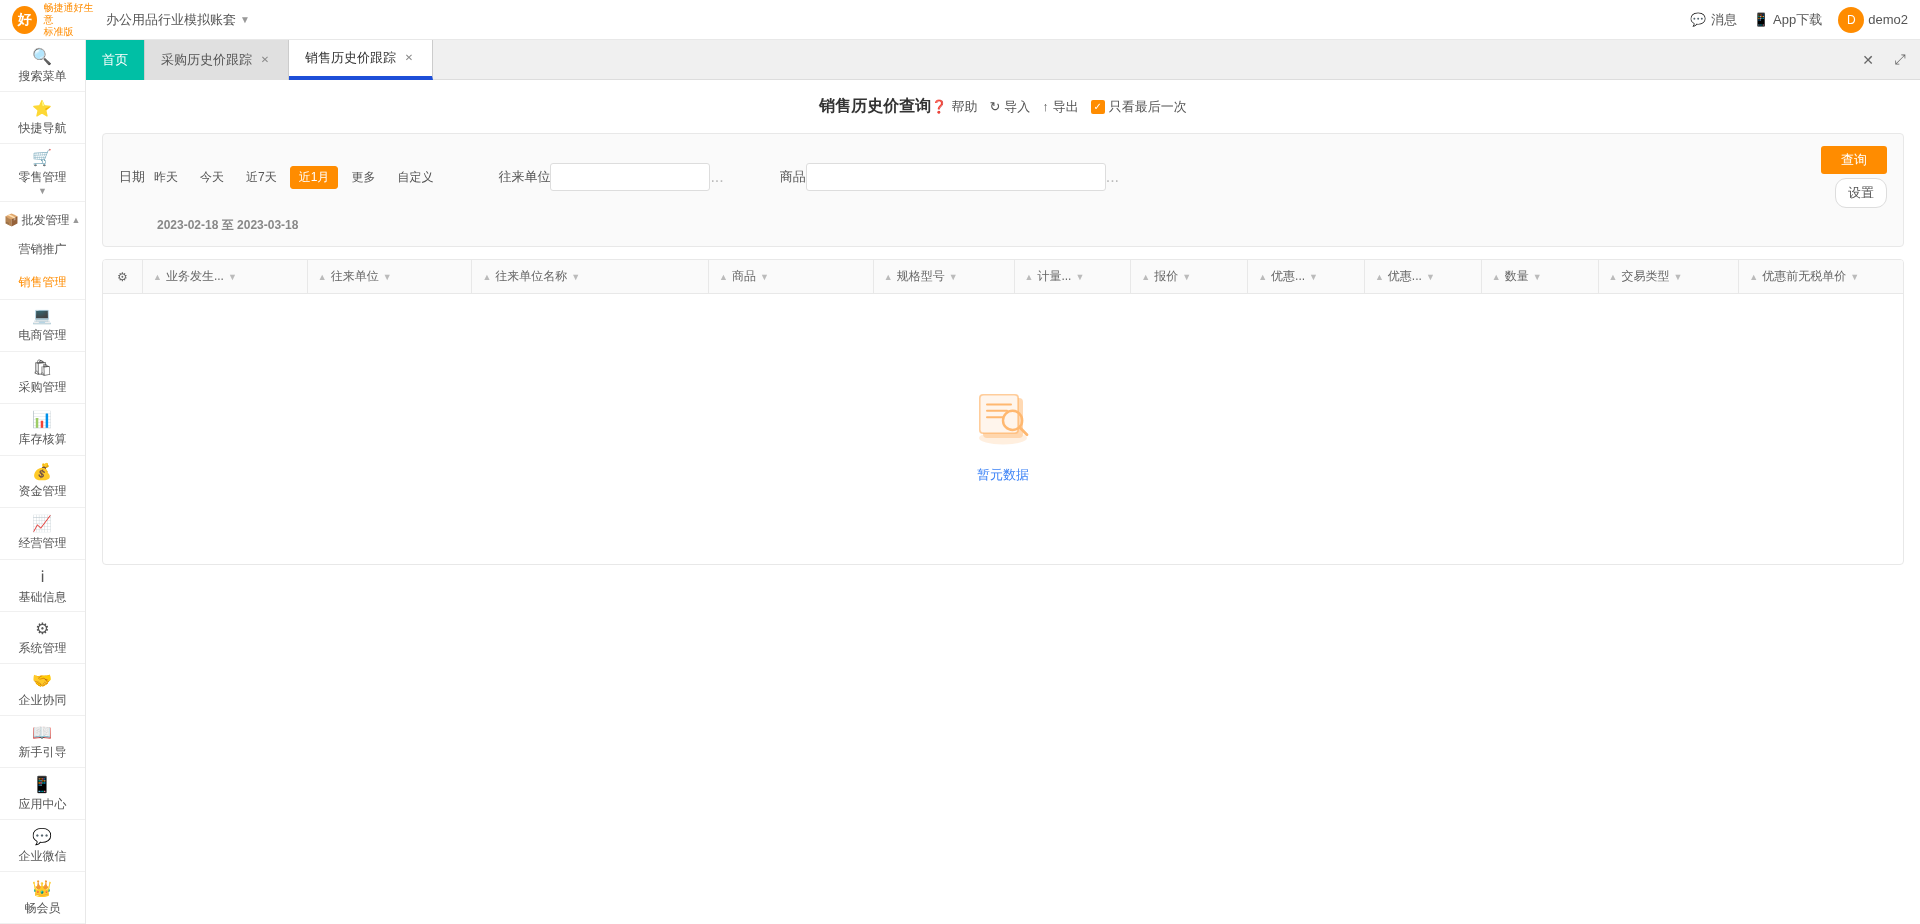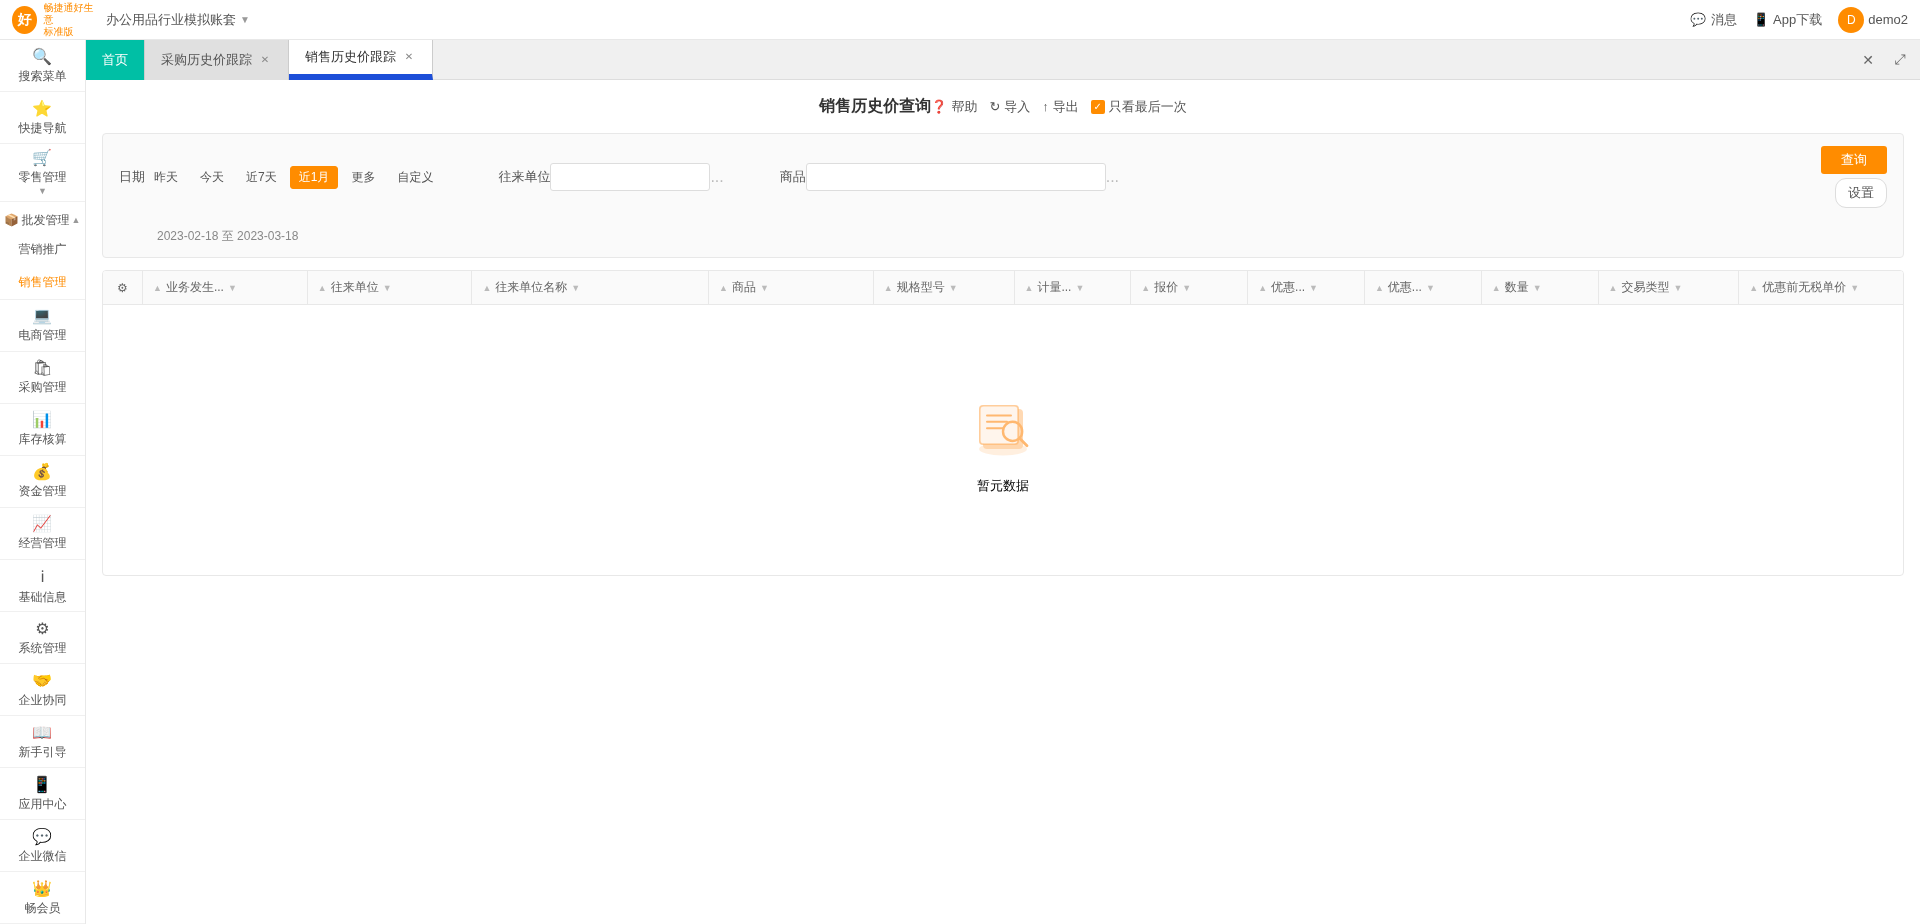--- a/index.html
+++ b/index.html
@@ -172,21 +172,21 @@
       cursor: pointer;
       font-size: 13px;
       color: #555;
       background: #e0e0e0;
       border-right: 1px solid #ccc;
       white-space: nowrap;
     }
     .tab.active {
       background: #fff;
       color: #333;
-      border-bottom: 6px solid #1d4ed8;
+      border-bottom: 4px solid #1d4ed8;
     }
     .tab.home-tab {
       background: #00bfa5;
       color: #fff;
     }
     .tab-close {
       width: 14px;
       height: 14px;
       border-radius: 50%;
       display: flex;
@@ -390,21 +390,21 @@
     .th-trade-type { flex: 1; min-width: 90px; }
     .th-pretax-price { flex: 1.2; min-width: 110px; }
 
     
     .empty-state {
       display: flex;
       flex-direction: column;
       align-items: center;
       justify-content: space-between;
       padding: 80px 0;
-      color: #000000;
+      color: #3b82f6;
       font-size: 13px;
     }
     .empty-icon {
       width: 80px;
       height: 80px;
       margin-bottom: 12px;
     }
   </style>
 </head>
 <body>
@@ -589,21 +589,21 @@
             <input class="filter-input" type="text" style="width: 300px;">
             <span class="filter-dots">...</span>
           </div>
 
           <div class="filter-item" style="margin-left: auto; flex-direction: column; gap: 4px; align-items: flex-end;">
             <button class="search-btn">查询</button>
             <button class="settings-btn">设置</button>
           </div>
         </div>
 
-        <div style="margin-top: 20px; padding-left: 30px;">
+        <div style="margin-top: 9px; padding-left: 30px; font-weight: bold;">
           <span class="date-range-text">2023-02-18 至 2023-03-18</span>
         </div>
       </div>
 
       <div class="table-area">
         <div class="table-header">
           <div class="th th-config">
             <span>⚙</span>
           </div>
           <div class="th th-biz-date">

